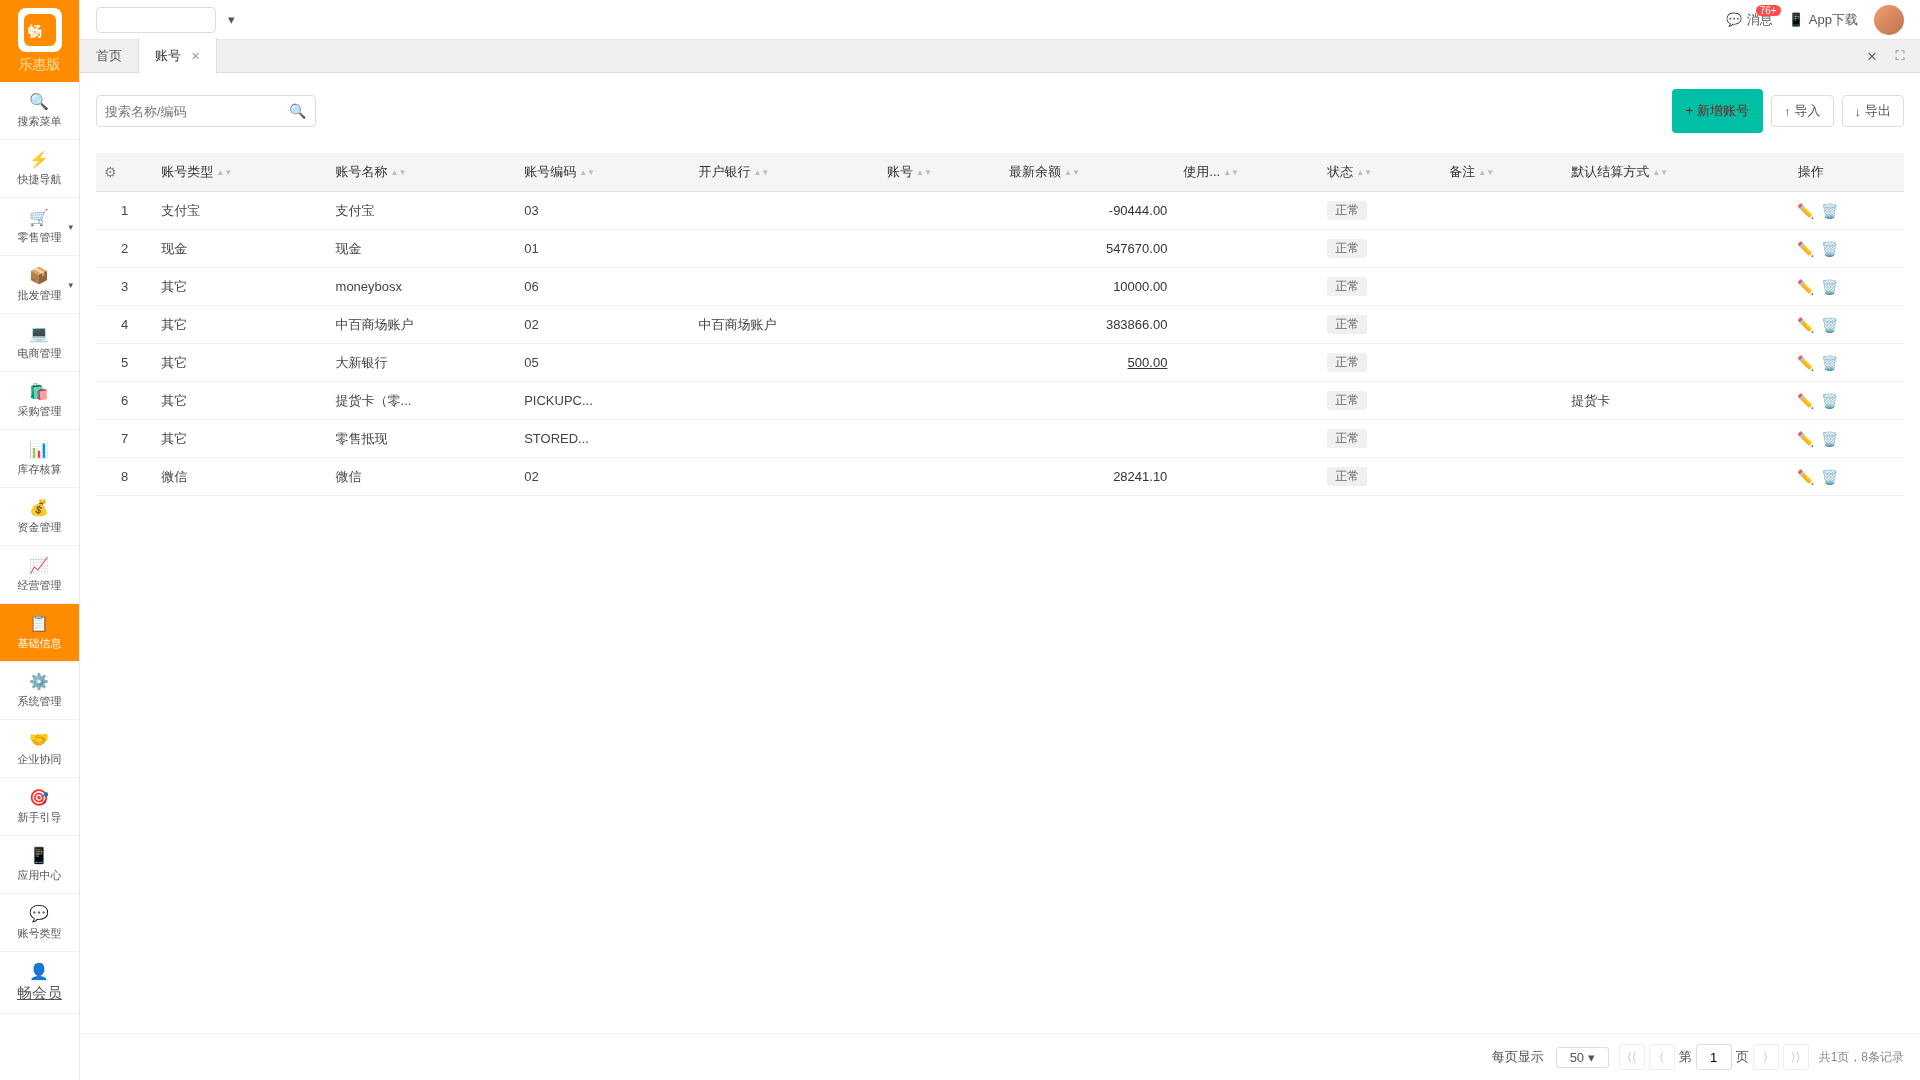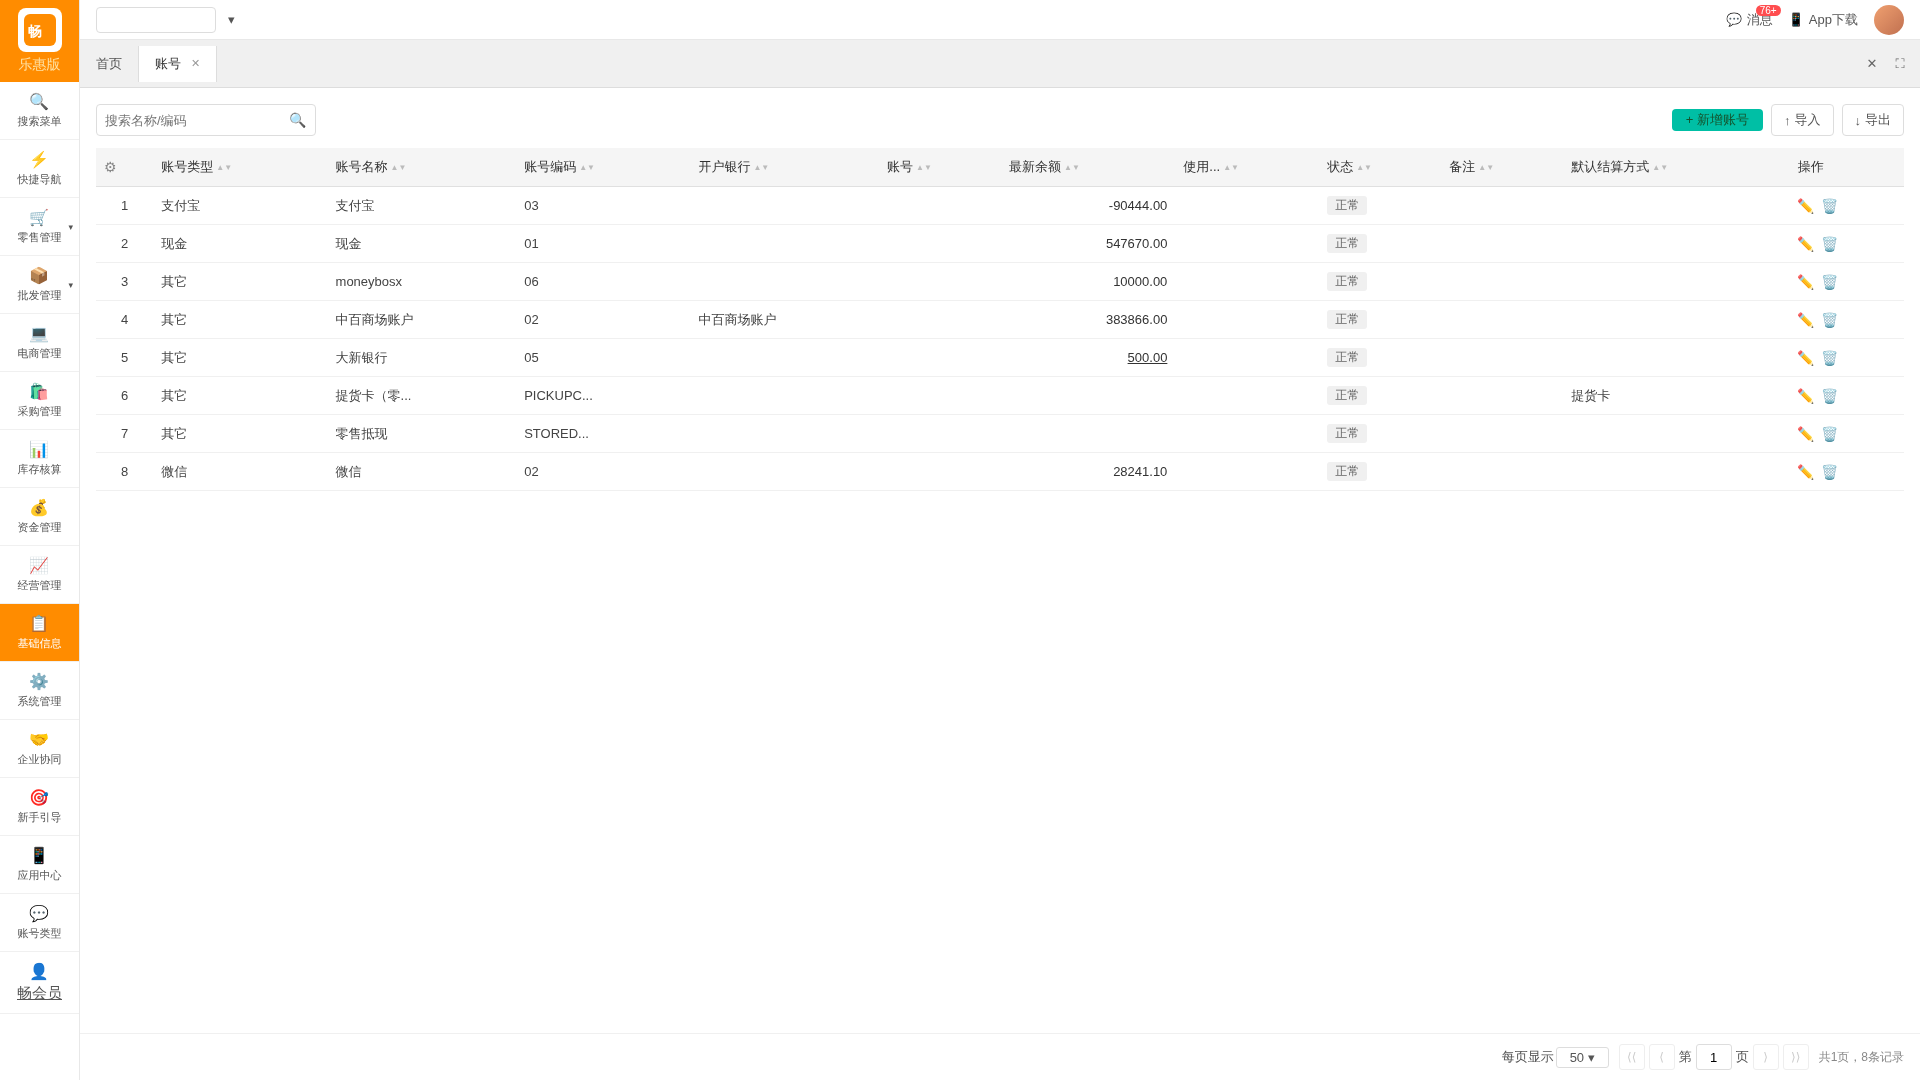--- a/index.html
+++ b/index.html
@@ -134,21 +134,21 @@
       overflow: hidden;
     }
     .avatar-img {
       width: 100%;
       height: 100%;
       background: linear-gradient(135deg, #f0a070, #c07050);
     }
 
     
     .tabbar {
-      height: 48px;
+      height: 33px;
       background: #f0f0f0;
       display: flex;
       align-items: center;
       border-bottom: 1px solid #ddd;
       flex-shrink: 0;
       padding-left: 0;
     }
     .tab {
       height: 36px;
       display: flex;
@@ -189,21 +189,21 @@
       cursor: pointer;
       color: #666;
       border-radius: 3px;
     }
 
     
     .toolbar-row {
       display: flex;
       align-items: center;
       justify-content: space-between;
-      margin-bottom: 12px;
+      margin-bottom: 20px;
     }
     .search-box {
       display: flex;
       align-items: center;
       border: 1px solid #ddd;
       border-radius: 4px;
       padding: 0 8px;
       height: 32px;
       width: 220px;
       background: white;
@@ -213,25 +213,25 @@
       outline: none;
       font-size: 13px;
       flex: 1;
       color: #999;
     }
     .search-box .search-icon { color: #aaa; font-size: 14px; }
 
     .toolbar-right { display: flex; gap: 8px; align-items: center; }
     .btn-primary {
       background: #00bfa5;
-      color: #14532d;
+      color: #7f1d1d;
       border: none;
       border-radius: 4px;
       padding: 0 14px;
-      height: 22px;
+      height: 44px;
       cursor: pointer;
       font-size: 13px;
       display: flex;
       align-items: center;
       gap: 4px;
       white-space: nowrap;
     }
     .btn-default {
       background: white;
       color: #555;
@@ -317,21 +317,21 @@
       border-top: 1px solid #f0f0f0;
       background: #fff;
       flex-shrink: 0;
       gap: 10px;
       font-size: 13px;
       color: #555;
     }
     .per-page-select {
       display: flex;
       align-items: center;
-      gap: 2px;
+      gap: 12px;
     }
     .page-size-select {
       border: 1px solid #ddd;
       border-radius: 3px;
       padding: 2px 13px;
       font-size: 13px;
       display: flex;
       align-items: center;
       gap: 4px;
       cursor: pointer;

